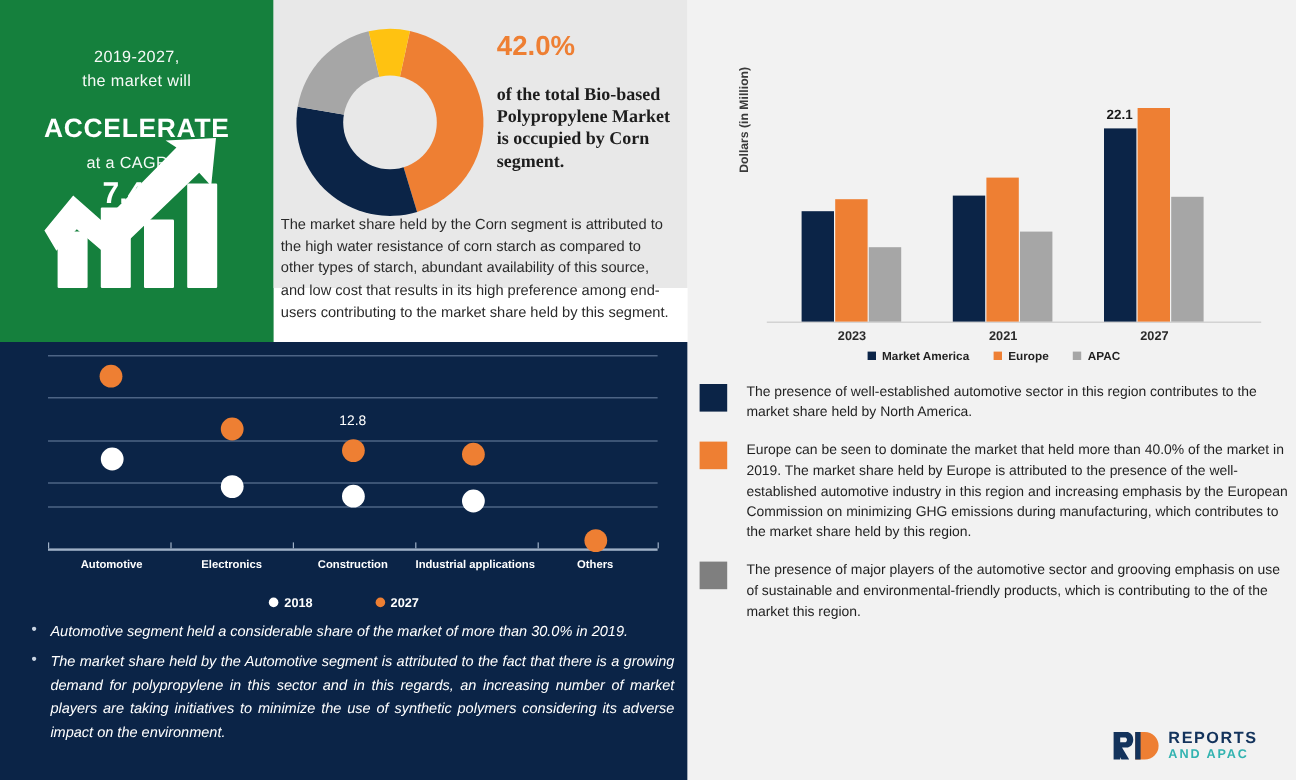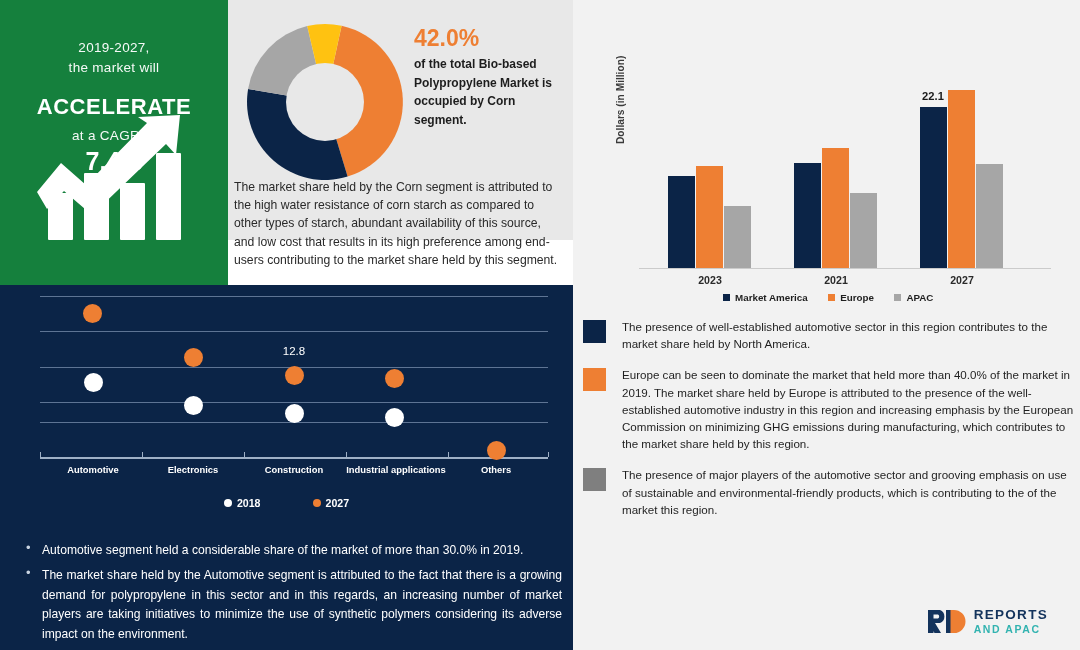--- a/index.html
+++ b/index.html
@@ -40,22 +40,22 @@
 
   
   .donut-wrap { position: absolute; left: 16px; top: 22px; width: 162px; height: 160px; }
   .donut-hole {
     position: absolute; left: 50%; top: 50%; width: 78px; height: 78px;
     margin: -39px 0 0 -39px; border-radius: 50%; background: #E8E8E8;
   }
   .donut-side { position: absolute; left: 186px; top: 24px; width: 148px; }
   .donut-pct { font-size: 23px; font-weight: bold; color: #EE7F33; line-height: 28px; }
   .donut-sub {
-    margin-top: 3px; font-size: 12px; font-weight: bold;
-    color: #1d1d1d; line-height: 18.5px;
+    margin-top: 18px; font-size: 15px; font-weight: bold;
+    color: #1d1d1d; line-height: 18.5px; font-family: Liberation Serif, serif;
   }
   .donut-para {
     position: absolute; left: 6px; top: 178px; width: 330px;
     font-size: 12.2px; color: #2a2a2a; line-height: 18.2px;
   }
 
   
   .dot-chart { position: absolute; left: 0; top: 0; width: 573px; height: 200px; }
   .grid-line { position: absolute; height: 1px; background: #5e7494; left: 40px; width: 508px; }
   .axis-line { position: absolute; height: 1.5px; background: #9fb0c6; left: 40px; width: 508px; top: 172px; }
@@ -78,21 +78,21 @@
     position: absolute; left: 0; top: 212px; width: 573px;
     display: flex; justify-content: center; gap: 52px;
     font-size: 10.6px; font-weight: bold; color: #ffffff;
   }
   .dot-legend span.mk {
     display: inline-block; width: 8px; height: 8px; border-radius: 50%;
     margin-right: 5px; vertical-align: middle; position: relative; top: -1px;
   }
 
   
-  .bullets { position: absolute; left: 22px; top: 256px; width: 540px; }
+  .bullets { position: absolute; left: 22px; top: 232px; width: 540px; font-style: italic; }
   .bullet { position: relative; padding-left: 20px; margin-bottom: 6px; }
   .bullet::before {
     content: "•"; position: absolute; left: 4px; top: -1px;
     color: #c9d4e2; font-size: 13px;
   }
   .bullet p {
     color: #ffffff; font-size: 12.1px; line-height: 19.4px;
     text-align: justify;
   }
 

